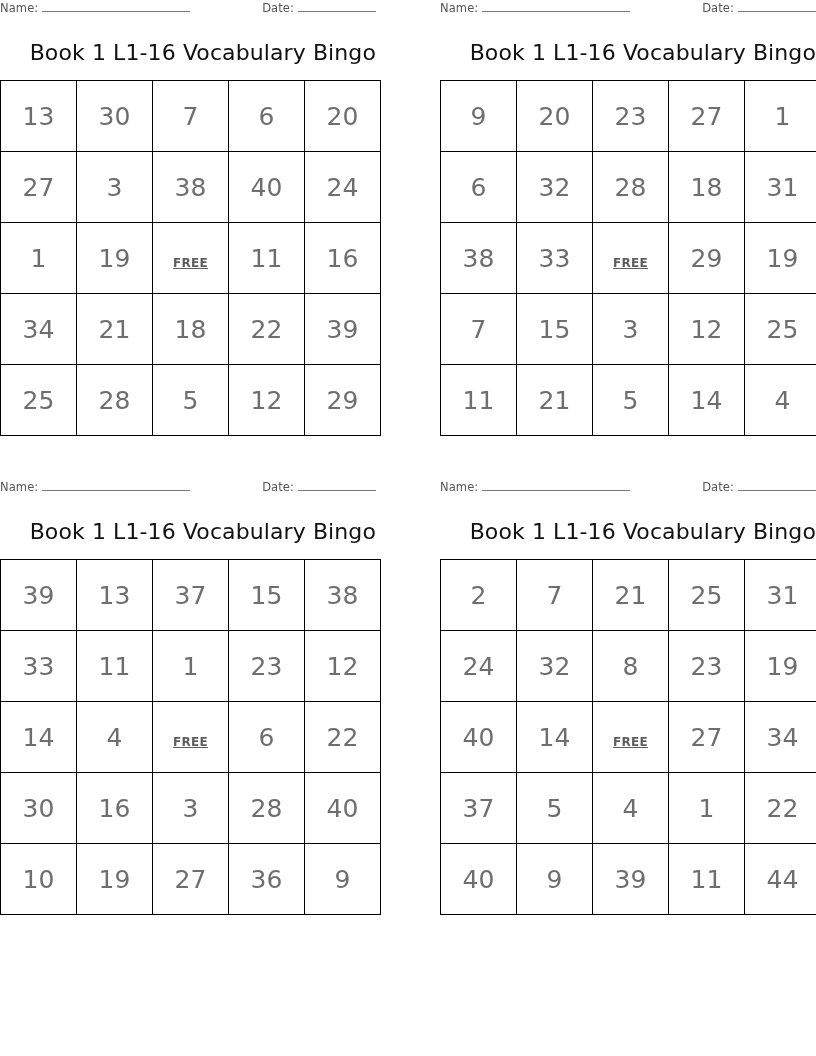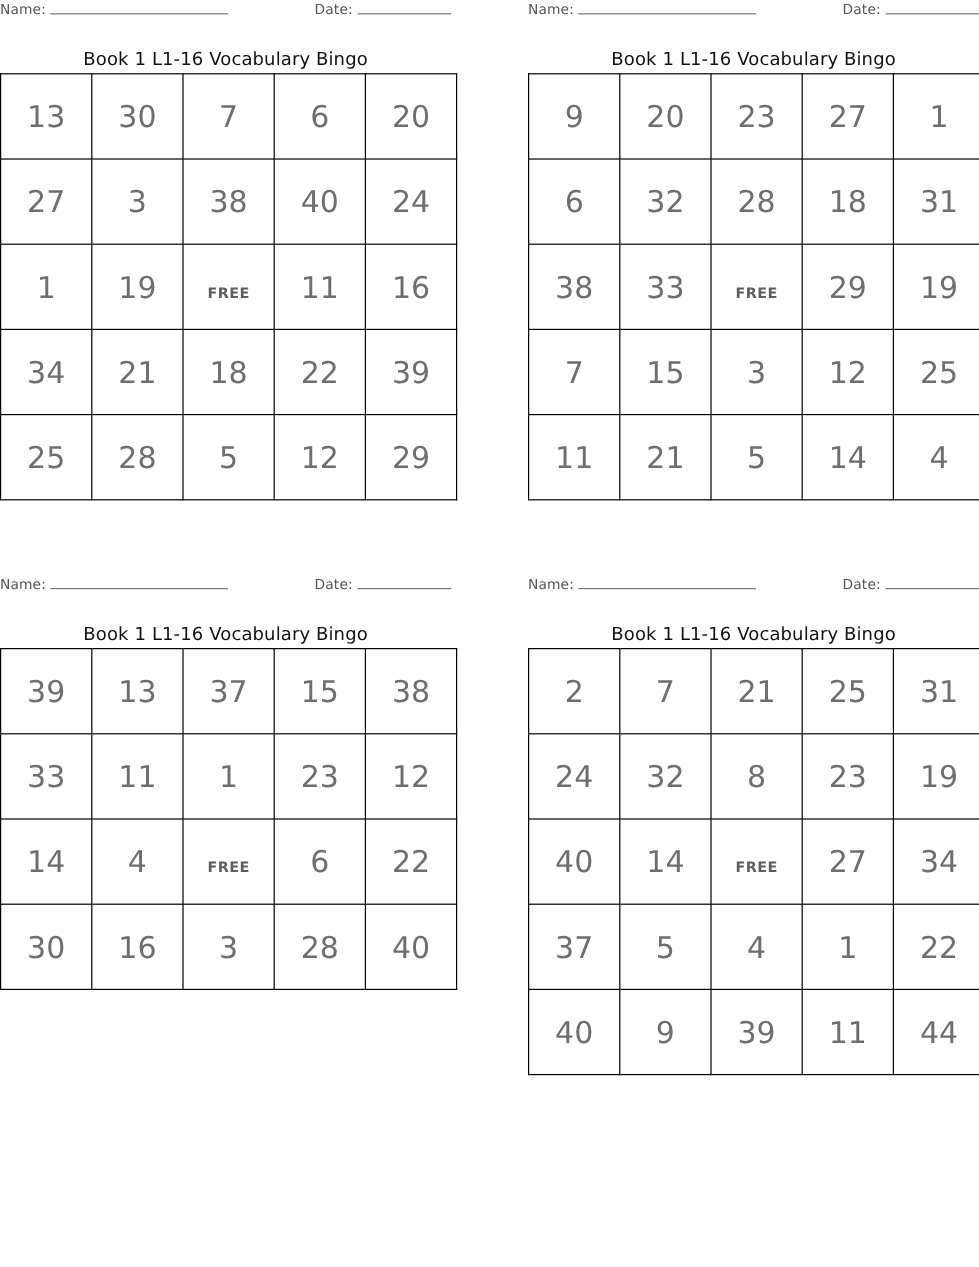--- a/index.html
+++ b/index.html
@@ -50,54 +50,55 @@
     border-bottom: 1px solid #777777;
     height: 11px;
     margin-left: 4px;
   }
   .rule--name { width: 148px; }
   .rule--date { width: 78px; }
   .namebar .spacer { flex: 1 1 auto; min-width: 10px; }
 
   
   .card-title {
-    text-align: center;
-    font-size: 15px;
+    text-align: right;
+    font-size: 22px;
     line-height: 1;
     color: #111111;
     font-weight: 400;
     margin-top: 22px;
     margin-bottom: 0;
     letter-spacing: 0.1px;
     white-space: nowrap;
   }
 
   
   .grid {
-    margin-top: 4px;
+    margin-top: 16px;
     width: 375px;
     border-collapse: collapse;
     table-layout: fixed;
   }
   .grid td {
     border: 1px solid #000000;
     width: 75px;
     height: 70px;
     text-align: center;
     vertical-align: middle;
     font-size: 25px;
     color: #6e6e6e;
     font-weight: 400;
     padding: 0;
     line-height: 1;
   }
   .grid td.free-cell span {
     font-size: 12px;
     color: #5e5e5e;
     font-weight: 700;
+    text-decoration: underline;
     letter-spacing: 0.3px;
   }
 
   
   .card--tr .grid, .card--br .grid { width: 376px; }
   .card--tr .namebar, .card--br .namebar { width: 376px; }
 </style>
 </head>
 <body>
 
@@ -235,20 +236,27 @@
           <td><span>6</span></td>
           <td><span>22</span></td>
         </tr>
         <tr>
           <td><span>30</span></td>
           <td><span>16</span></td>
           <td><span>3</span></td>
           <td><span>28</span></td>
           <td><span>40</span></td>
         </tr>
+        <tr>
+          <td><span>10</span></td>
+          <td><span>19</span></td>
+          <td><span>27</span></td>
+          <td><span>36</span></td>
+          <td><span>9</span></td>
+        </tr>
       </tbody>
     </table>
   </div>
 
   <div class="card card--br">
     <div class="namebar">
       <span class="field-label">Name:</span>
       <span class="rule rule--name"></span>
       <span class="spacer"></span>
       <span class="field-label">Date:</span>

